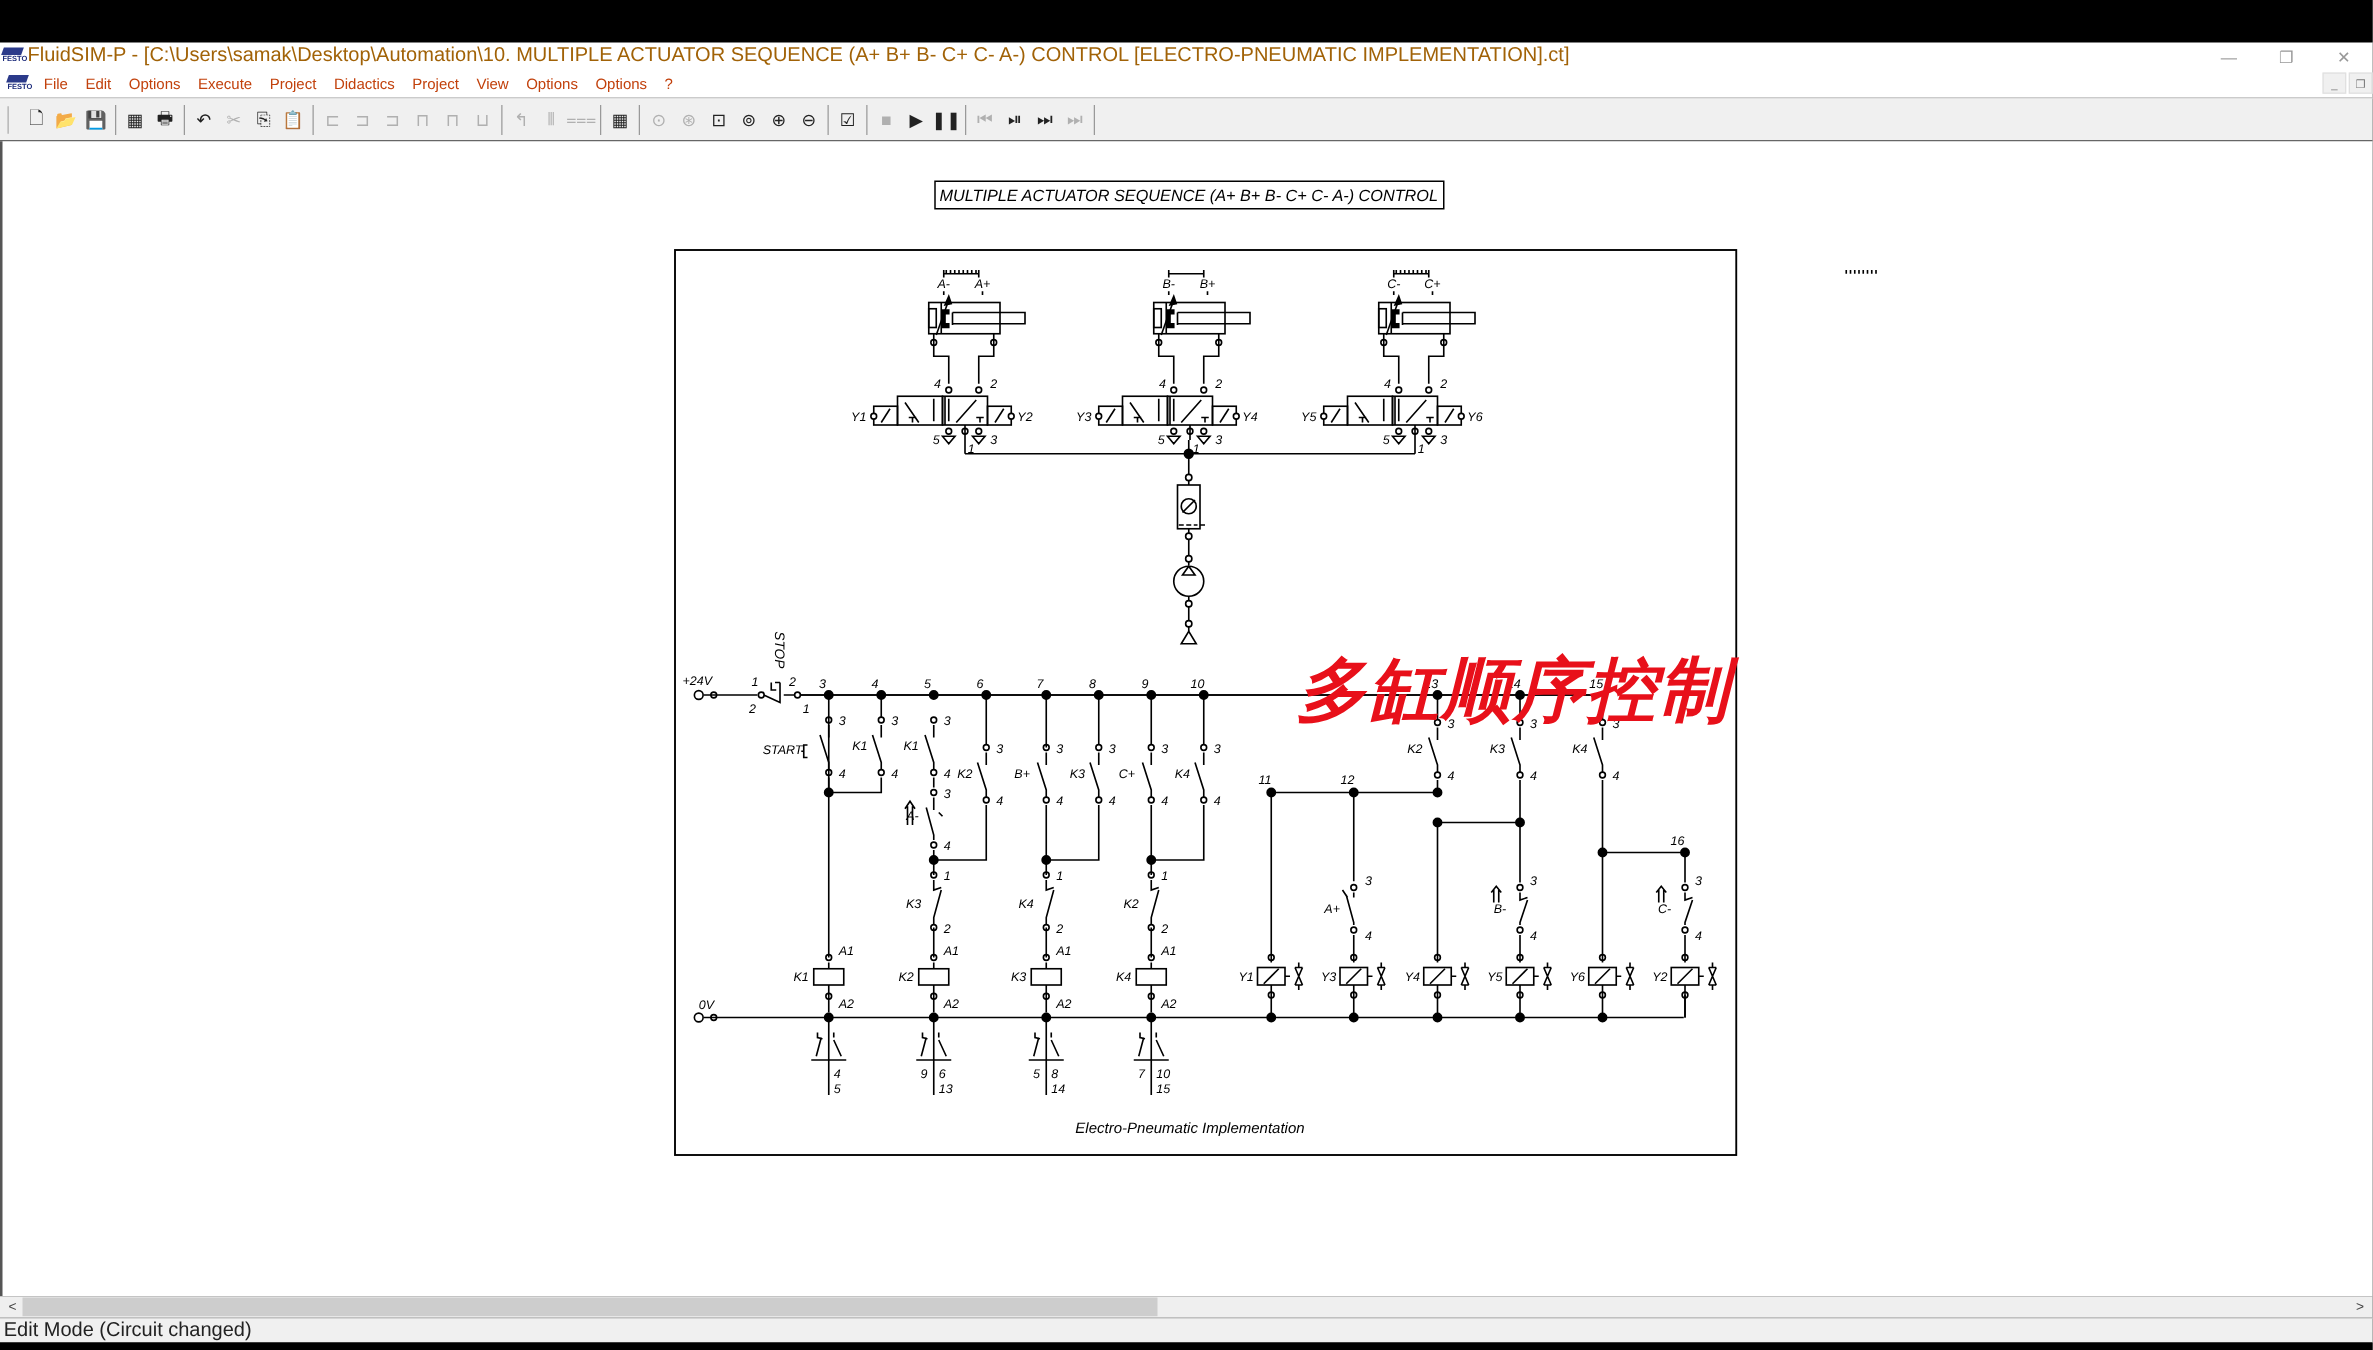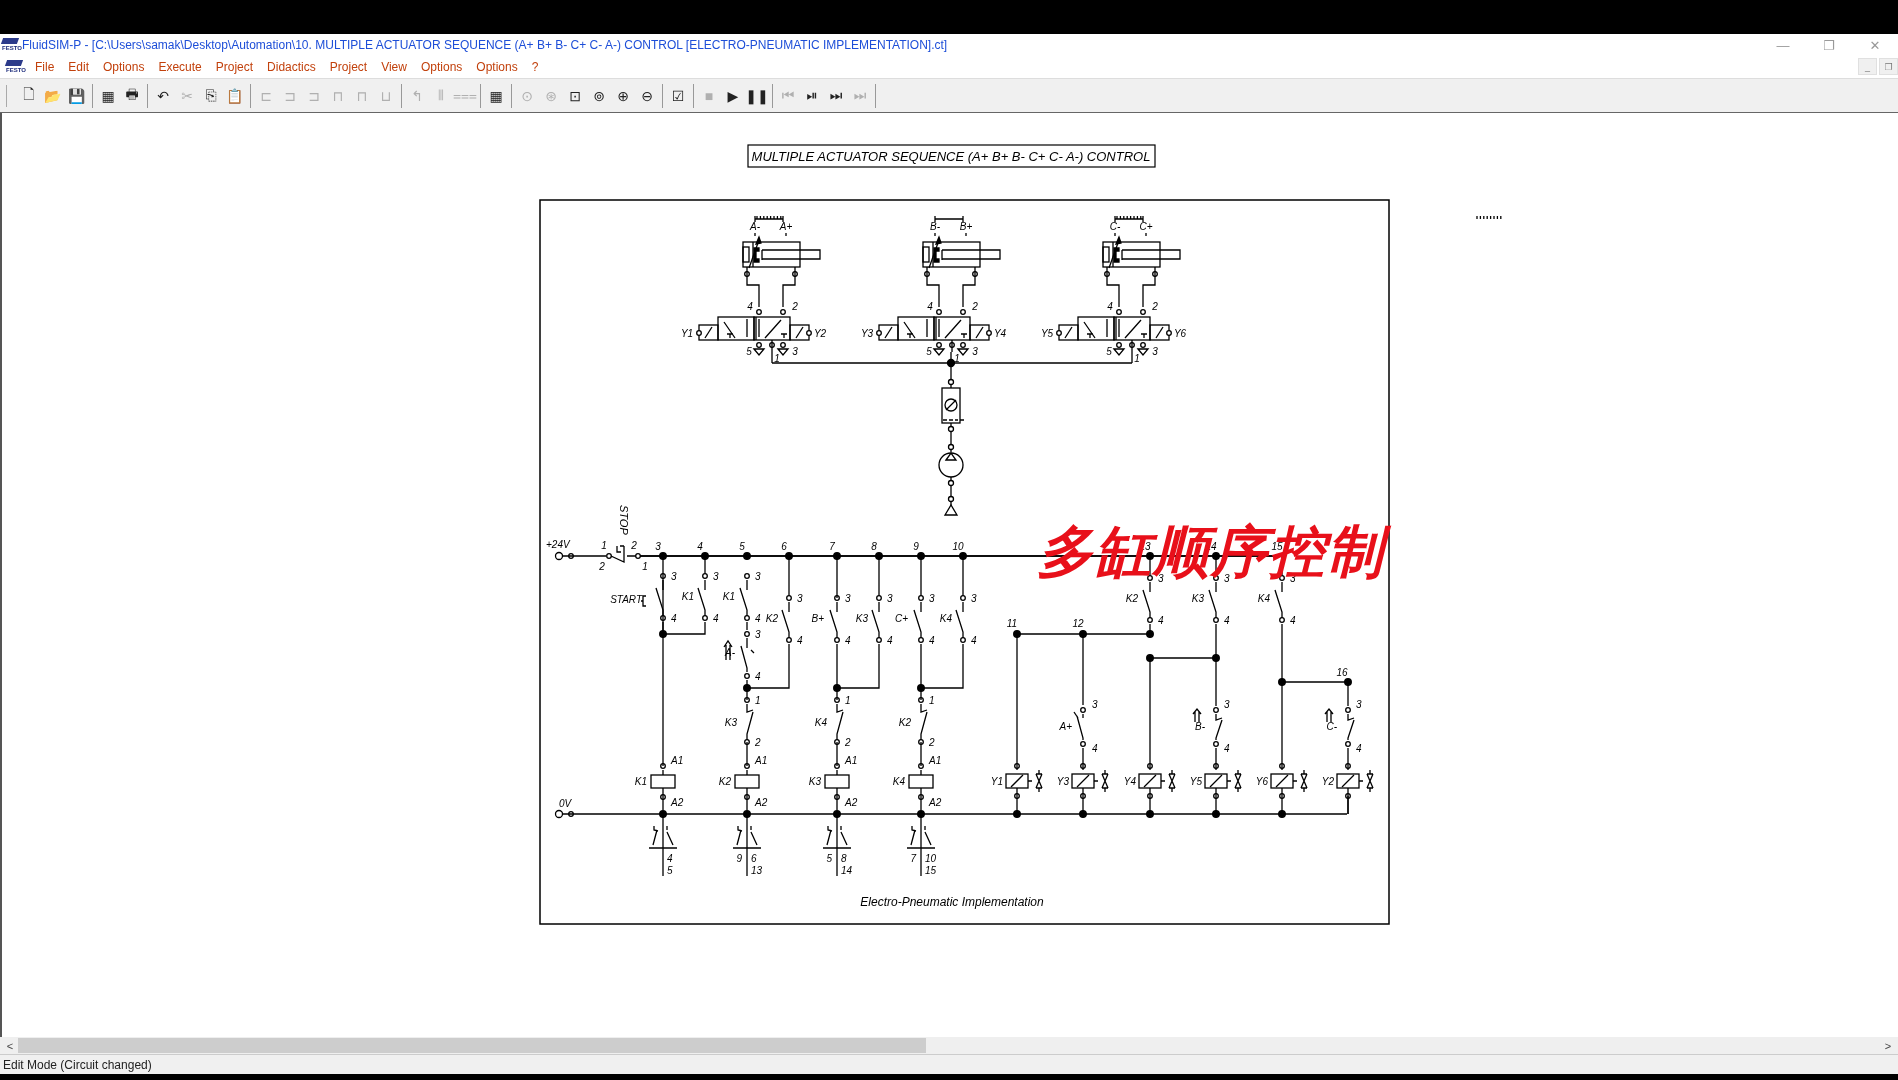--- a/index.html
+++ b/index.html
@@ -2,39 +2,39 @@
 <html><head>
 <meta charset="utf-8">
 <style>
   html, body { margin:0; padding:0; }
   body { width:1898px; height:1080px; position:relative; overflow:hidden; background:#000; font-family:"Liberation Sans", sans-serif; }
   .topband { position:absolute; left:0; top:0; width:1898px; height:34px; background:#000; }
   .titlebar { position:absolute; left:0; top:34px; width:1898px; height:22px; background:#fff; display:flex; align-items:center; }
   .app-icon { width:16px; height:14px; margin:0 4px 0 2px; position:relative; }
   .app-icon .bar { position:absolute; left:0; top:0; width:16px; height:6px; background:#2b3a8a; transform:skewX(-20deg); }
   .app-icon .txt { position:absolute; left:0; top:6px; font-size:6px; font-weight:bold; color:#1b2a7a; font-family:"Liberation Sans", sans-serif; line-height:8px; }
-  .title-text { font-size:12px; color:#1d4ed8; white-space:nowrap; }
+  .title-text { font-size:16px; color:#a16207; white-space:nowrap; }
   .win-controls { position:absolute; right:0; top:0; height:22px; display:flex; }
   .win-btn { width:46px; height:22px; display:flex; align-items:center; justify-content:center; color:#999; font-size:13px; }
   .menubar { position:absolute; left:0; top:56px; width:1898px; height:22px; background:#fff; display:flex; align-items:center; }
   .menu-item { font-size:12px; color:#c2410c; padding:0 7px; cursor:default; }
   .mdi-controls { position:absolute; right:0; top:2px; display:flex; gap:2px; }
   .mdi-btn { width:17px; height:15px; background:#f0f0f0; border:1px solid #e0e0e0; font-size:9px; color:#777; display:flex; align-items:center; justify-content:center; }
   .toolbar { position:absolute; left:0; top:78px; width:1898px; height:33px; background:#f0f0f0; border-top:1px solid #ddd; border-bottom:2px solid #666; display:flex; align-items:center; }
   .tb-grip { width:2px; height:22px; border-left:1px solid #aaa; margin:0 8px 0 6px; }
   .tb-btn { width:24px; height:24px; display:flex; align-items:center; justify-content:center; font-size:14px; color:#222; }
   .tb-btn.dis { color:#b0b0b0; }
   .tb-sep { width:1px; height:24px; background:#999; margin:0 3px; }
   .canvas { position:absolute; left:0; top:113px; width:1898px; height:924px; background:#fff; border-left:2px solid #555; box-sizing:border-box;font-style:italic; }
   .hscroll { position:absolute; left:0; top:1037px; width:1898px; height:17px; background:#efefef; }
   .hscroll .arrow-l, .hscroll .arrow-r { position:absolute; top:0; width:16px; height:17px; font-size:11px; color:#444; display:flex; align-items:center; justify-content:center; }
   .hscroll .arrow-l { left:2px; }
   .hscroll .arrow-r { right:2px; }
   .hscroll .thumb { position:absolute; left:18px; top:1px; width:908px; height:15px; background:#cdcdcd; }
-  .statusbar { position:absolute; left:0; top:1054px; width:1898px; height:20px; background:#f0f0f0; border-top:1px solid #ccc; font-size:12px; color:#222; display:flex; align-items:center; padding-left:3px; box-sizing:border-box; }
+  .statusbar { position:absolute; left:0; top:1054px; width:1898px; height:20px; background:#f0f0f0; border-top:1px solid #ccc; font-size:16px; color:#222; display:flex; align-items:center; padding-left:3px; box-sizing:border-box; }
   .bottomband { position:absolute; left:0; top:1074px; width:1898px; height:6px; background:#000; }
   svg text { font-family:"Liberation Sans", sans-serif; }
   .cn-overlay { position:absolute; left:1035px; top:402px; font-size:56px; font-weight:bold; color:#e8101a; letter-spacing:2px; font-family:"DejaVu Sans", sans-serif; }
 </style>
 </head>
 <body>
 
 <div class="topband"></div>
 
 <div class="titlebar">

